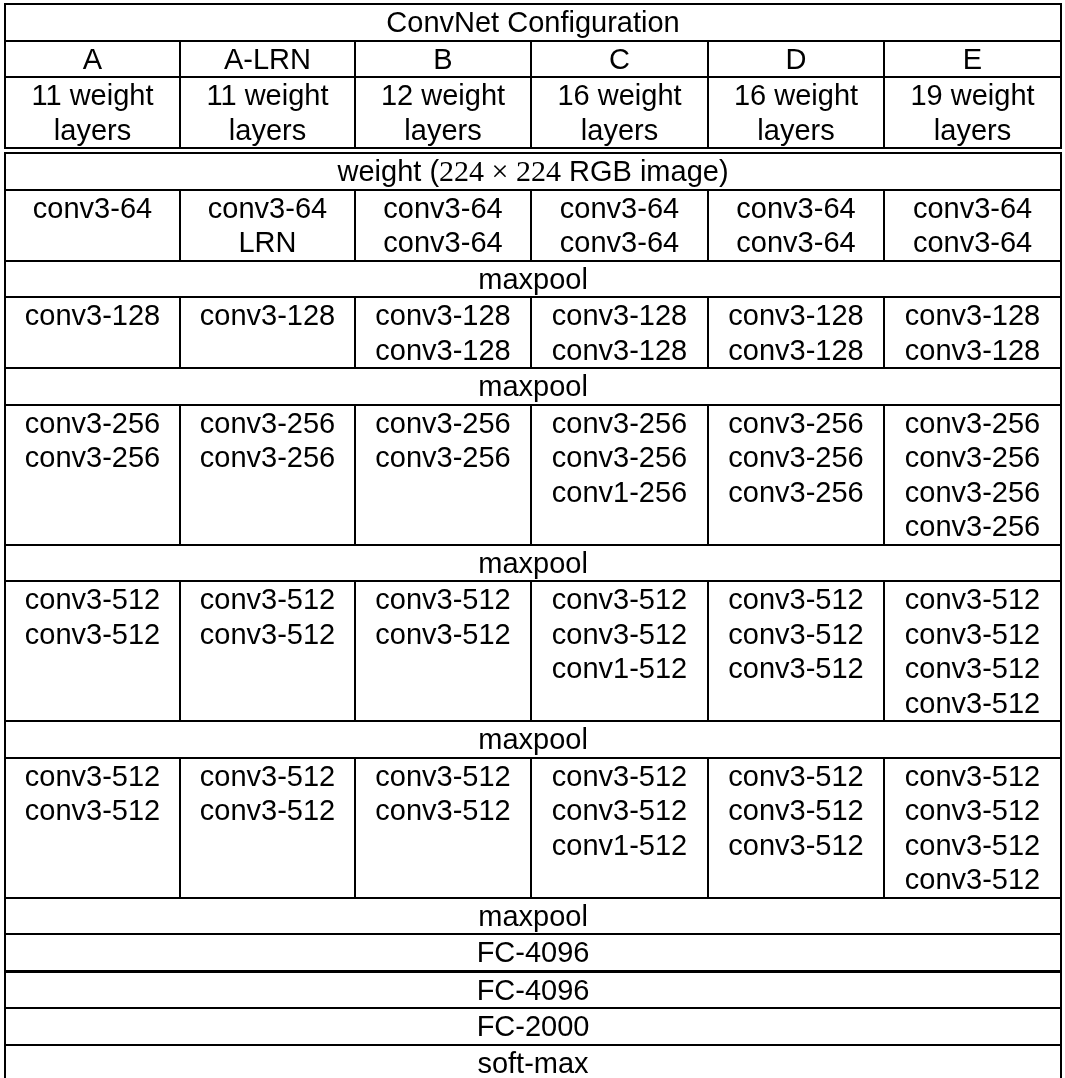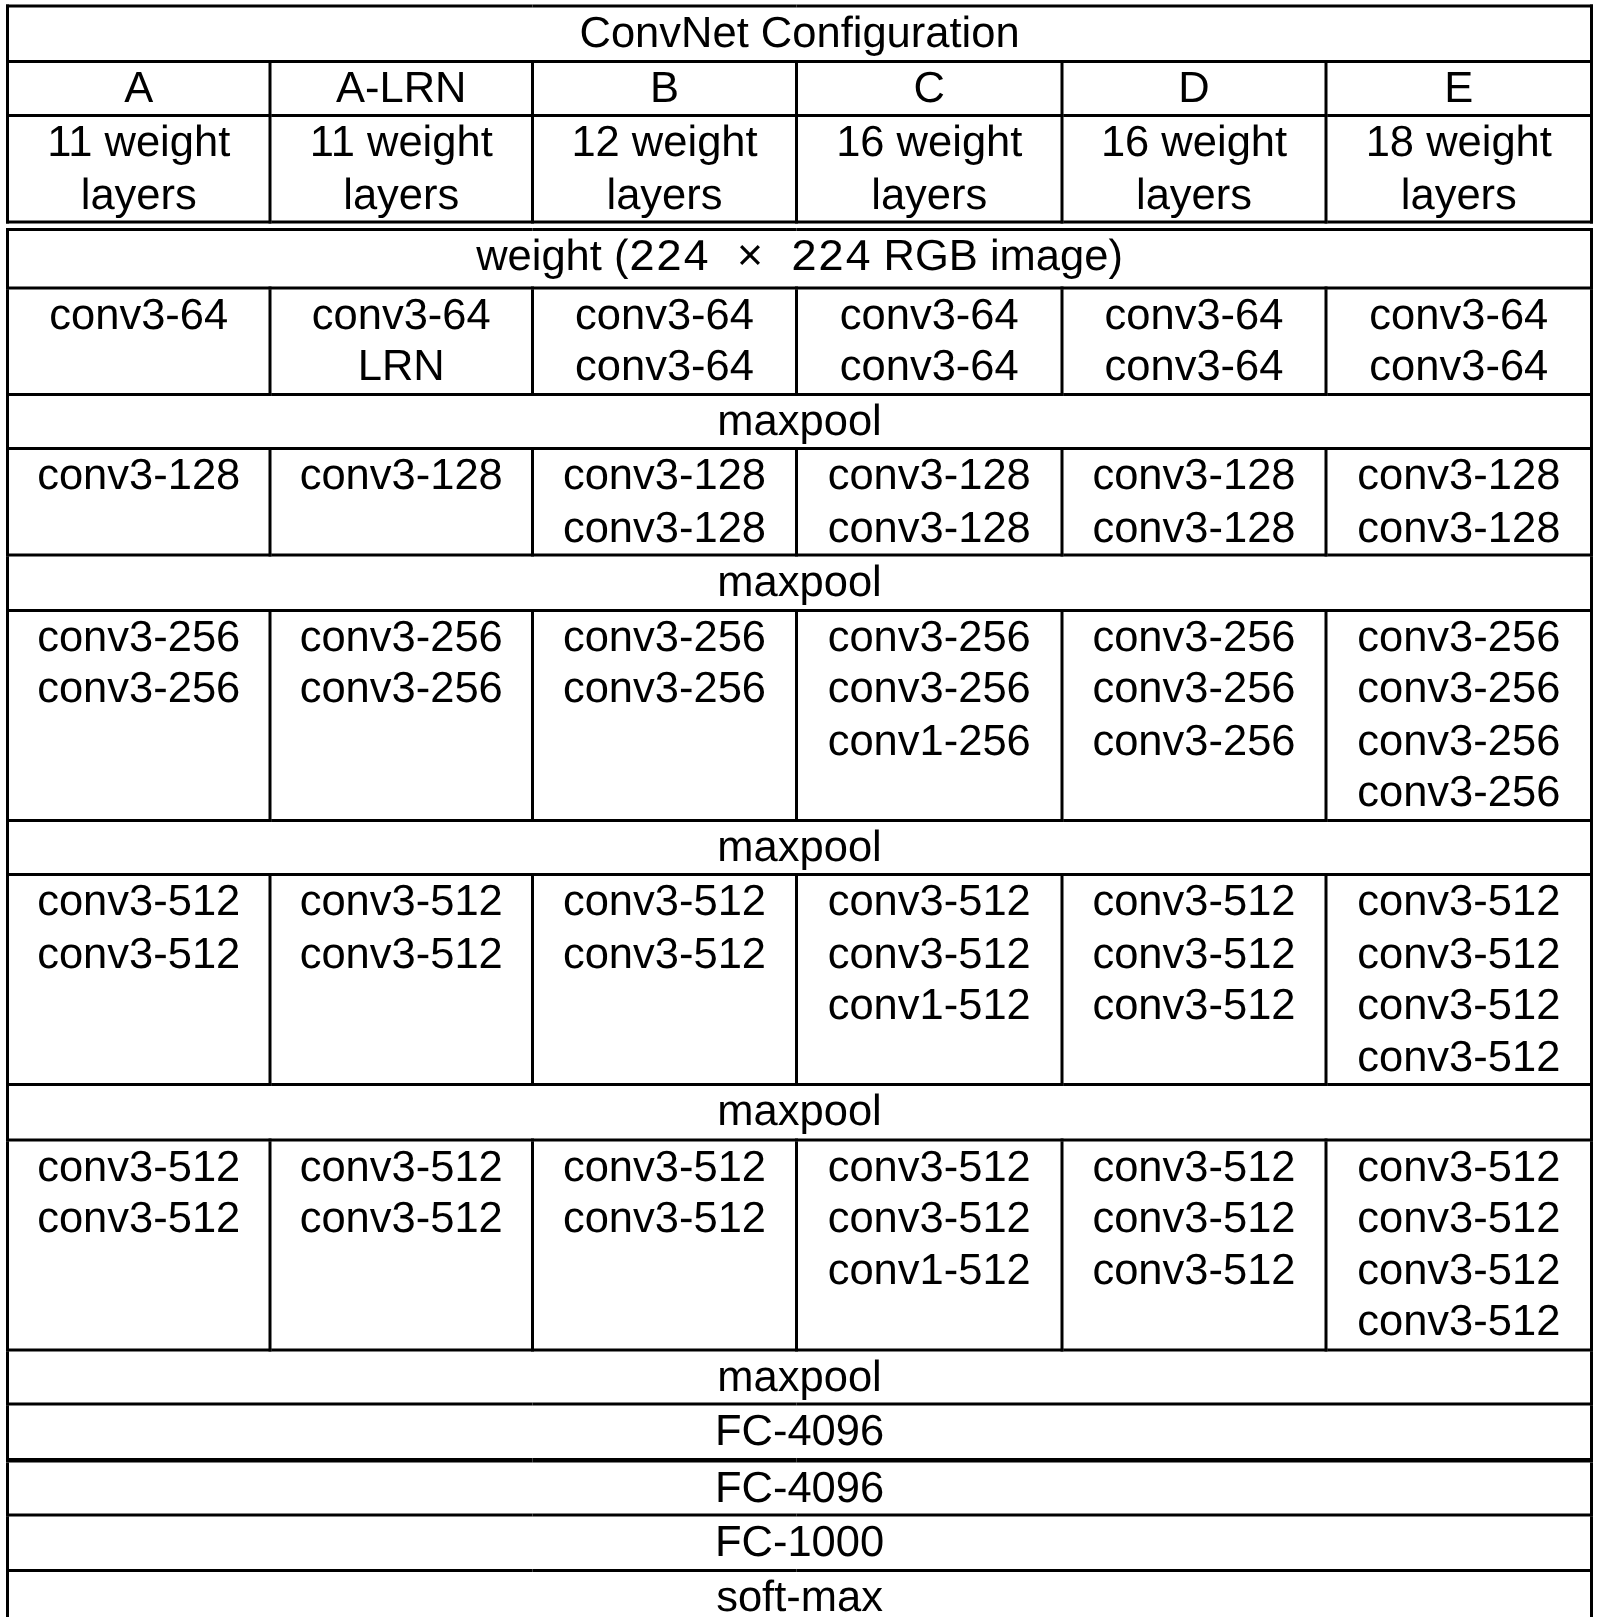--- a/index.html
+++ b/index.html
@@ -28,21 +28,21 @@
       text-align: center;
       vertical-align: top;
       font-size: 29px;
       line-height: 34.5px;
       white-space: nowrap;
       overflow: hidden;
     }
     #header-table { top: 3px; }
     #body-table { top: 152px; }
     .span-row td { height: 34px; }
-    .math { font-family: Liberation Mono, monospace; font-size: 30px; }
+    .math { font-family: Liberation Serif, serif; font-size: 30px; }
     .layer-line { display: block; }
     .thick-top td { border-top-width: 3px; }
   </style>
 </head>
 <body>
 
 <table id="header-table">
   <colgroup>
     <col style="width:175px">
       <col style="width:175px">
@@ -78,21 +78,21 @@
     </td>
     <td>
       <span class="layer-line">16 weight</span>
       <span class="layer-line">layers</span>
     </td>
     <td>
       <span class="layer-line">16 weight</span>
       <span class="layer-line">layers</span>
     </td>
     <td>
-      <span class="layer-line">18 weight</span>
+      <span class="layer-line">19 weight</span>
       <span class="layer-line">layers</span>
     </td>
   </tr>
 </tbody>
   </table>
 
 <table id="body-table">
   <colgroup>
     <col style="width:175px">
       <col style="width:175px">
@@ -266,19 +266,19 @@
         <td colspan="6">maxpool</td>
       </tr>
 
   <tr class="span-row">
         <td colspan="6">FC-4096</td>
       </tr>
   <tr class="span-row thick-top">
         <td colspan="6">FC-4096</td>
       </tr>
   <tr class="span-row">
-        <td colspan="6">FC-1000</td>
+        <td colspan="6">FC-2000</td>
       </tr>
   <tr class="span-row">
         <td colspan="6">soft-max</td>
       </tr>
 </tbody>
   </table>
 
 </body></html>

